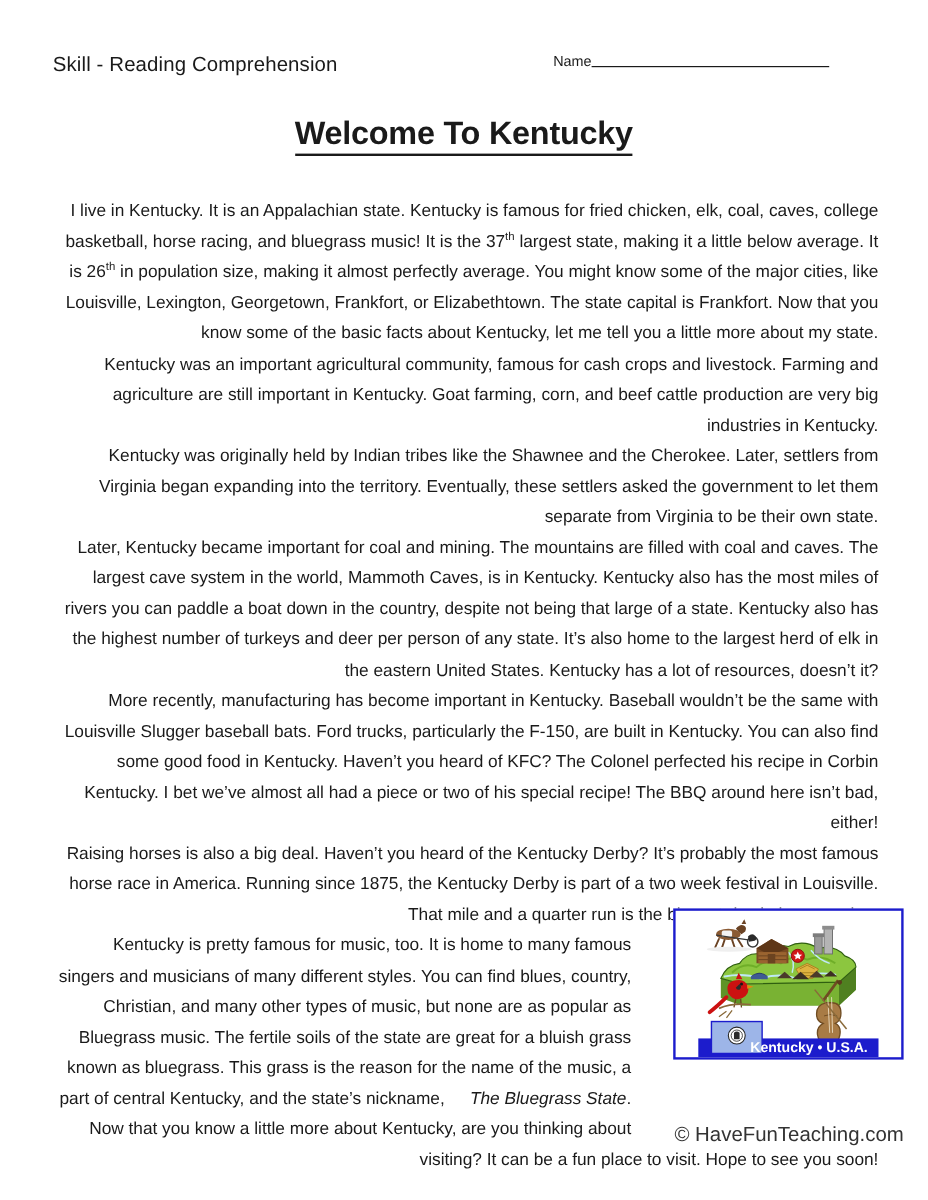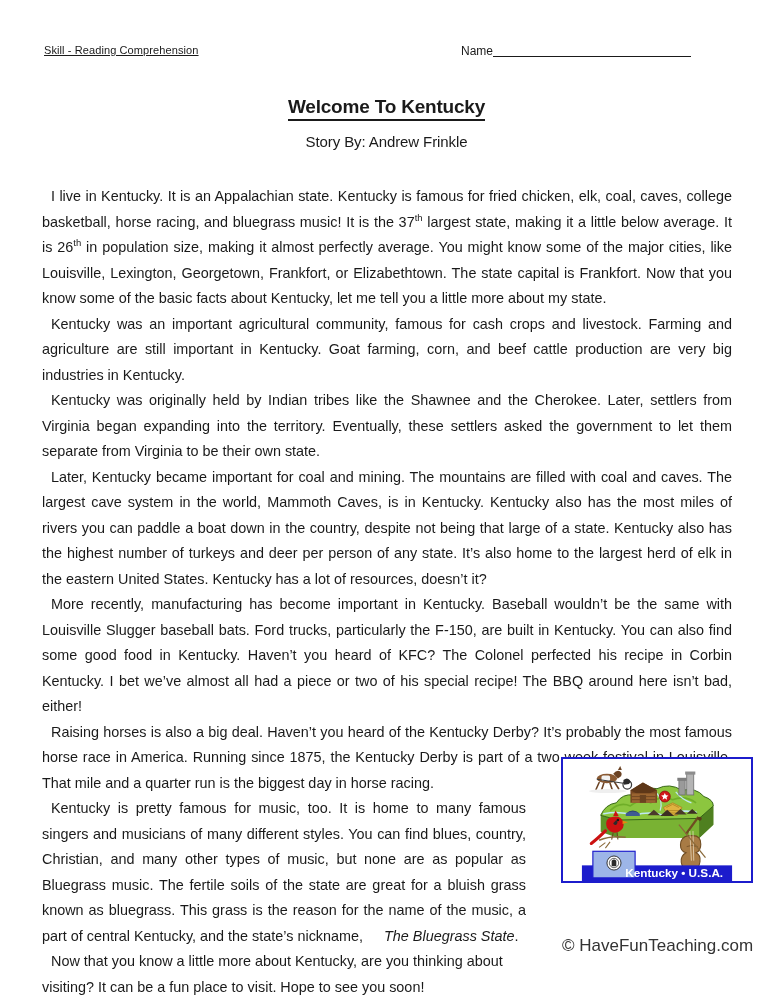--- a/index.html
+++ b/index.html
@@ -25,29 +25,28 @@
     position: absolute;
     top: 44px;
     left: 44px;
     right: 44px;
     height: 24px;
     display: flex;
     justify-content: space-between;
     align-items: flex-start;
   }
   .skill-label {
-    font-size: 11px;
+    font-size: 17px;
     letter-spacing: 0.1px;
     color: #1a1a1a;
     white-space: nowrap;
-    text-decoration: underline;
   }
   .name-group {
     display: flex;
-    align-items: center;
+    align-items: flex-start;
     margin-right: 38px;
   }
   .name-label {
     font-size: 12px;
     color: #1a1a1a;
   }
   .name-rule {
     display: inline-block;
     width: 198px;
     border-bottom: 1.4px solid #1a1a1a;
@@ -57,49 +56,50 @@
 
   
   .title-block {
     position: absolute;
     top: 96px;
     left: 0;
     width: 100%;
     text-align: center;
   }
   .worksheet-title {
-    font-size: 19px;
+    font-size: 27px;
     font-weight: bold;
     letter-spacing: -0.2px;
     display: inline-block;
     border-bottom: 2.2px solid #1a1a1a;
     padding-bottom: 1px;
     line-height: 1.15;
   }
   .byline {
     font-size: 15px;
     margin-top: 12px;
     letter-spacing: -0.1px;
   }
 
   
   .story {
     position: absolute;
-    top: 184px;
+    top: 164px;
     left: 42px;
     width: 690px;
     font-size: 14.4px;
     line-height: 25.5px;
     text-align: justify;
     text-justify: inter-word;
     color: #1a1a1a;
   }
   .story p {
     margin: 0 0 0 0;
     text-indent: 9px;
+    text-align: right;
   }
   .story p + p {
     margin-top: 0px;
   }
   .story sup {
     font-size: 9.5px;
     vertical-align: super;
     line-height: 0;
   }
   .story em {
@@ -151,21 +151,20 @@
   <div class="header">
     <div class="skill-label">Skill - Reading Comprehension</div>
     <div class="name-group">
       <span class="name-label">Name</span>
       <span class="name-rule"></span>
     </div>
   </div>
 
   <div class="title-block">
     <div class="worksheet-title">Welcome To Kentucky</div>
-    <div class="byline">Story By: Andrew Frinkle</div>
   </div>
 
   <div class="story">
 
     <p><span>I live in Kentucky. It is an Appalachian state. Kentucky is famous for fried chicken, elk, coal, caves, college basketball, horse racing, and bluegrass music! It is the 37</span><sup>th</sup><span> largest state, making it a little below average. It is 26</span><sup>th</sup><span> in population size, making it almost perfectly average. You might know some of the major cities, like Louisville, Lexington, Georgetown, Frankfort, or Elizabethtown. The state capital is Frankfort. Now that you know some of the basic facts about Kentucky, let me tell you a little more about my state.</span></p>
 
     <p>Kentucky was an important agricultural community, famous for cash crops and livestock. Farming and agriculture are still important in Kentucky. Goat farming, corn, and beef cattle production are very big industries in Kentucky.</p>
 
     <p>Kentucky was originally held by Indian tribes like the Shawnee and the Cherokee. Later, settlers from Virginia began expanding into the territory. Eventually, these settlers asked the government to let them separate from Virginia to be their own state.</p>
 

